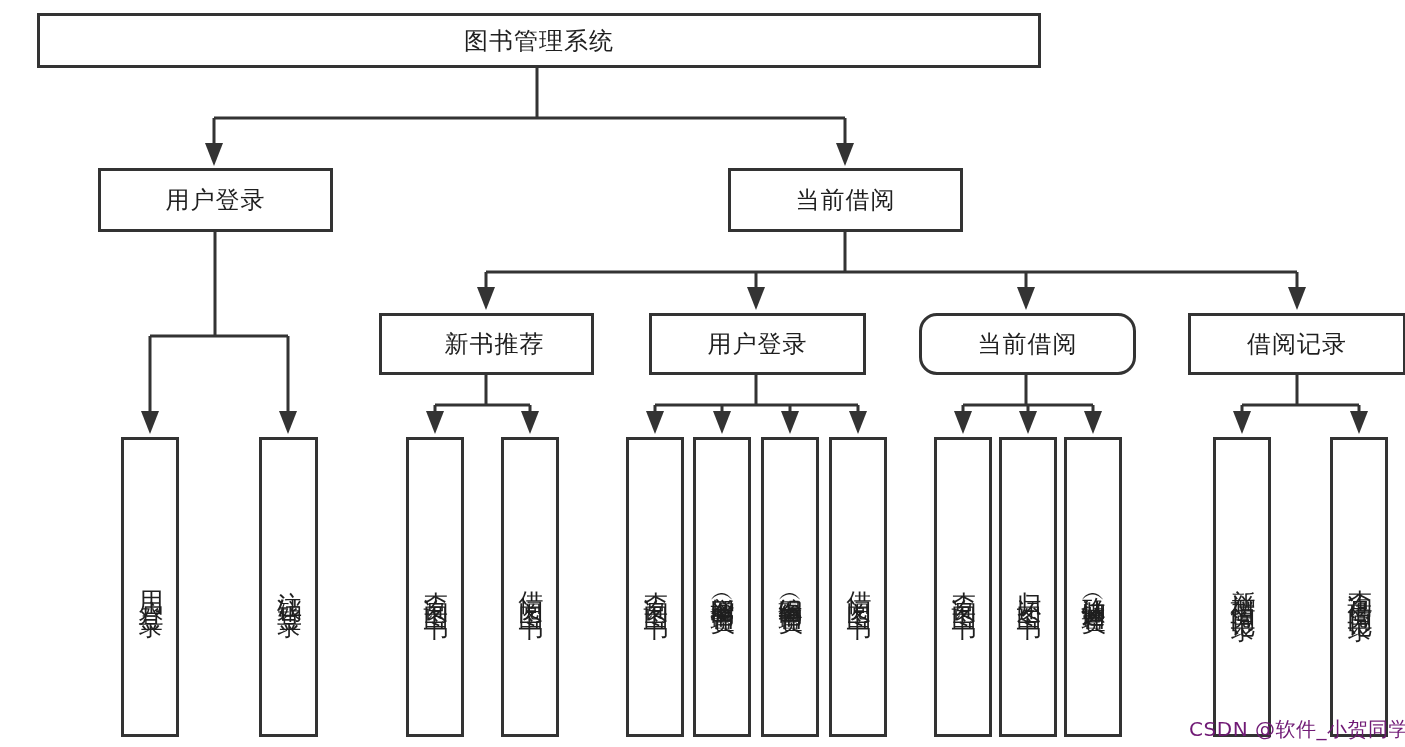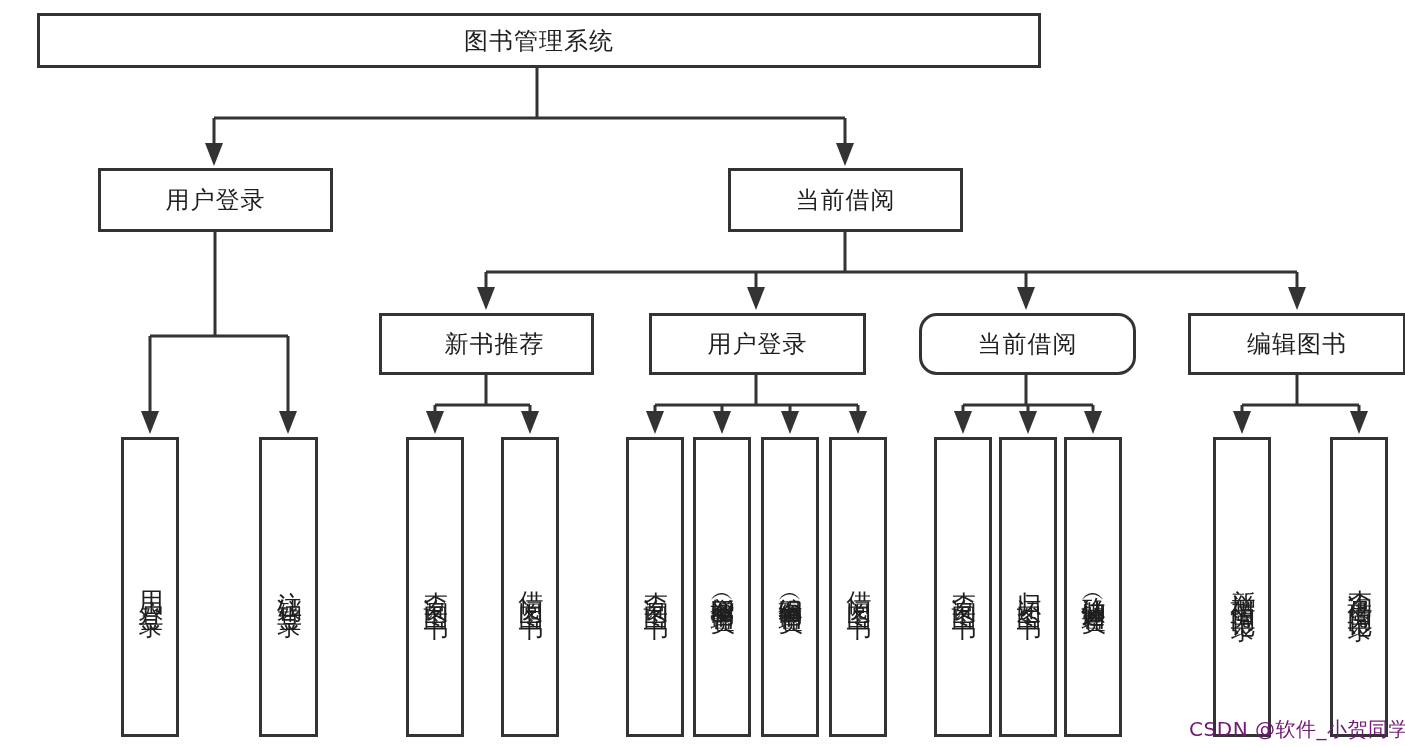--- a/index.html
+++ b/index.html
@@ -103,21 +103,21 @@
   <div class="node hbox" style="left:363px; top:313px; width:215px; height:62px;padding-left:16px;">
     <span>新书推荐</span>
   </div>
   <div class="node hbox" style="left:633px; top:313px; width:217px; height:62px;">
     <span>用户登录</span>
   </div>
   <div class="node hbox" style="left:903px; top:313px; width:217px; height:62px;border-radius:18px;">
     <span>当前借阅</span>
   </div>
   <div class="node hbox" style="left:1172px; top:313px; width:218px; height:62px;">
-    <span>编辑图书</span>
+    <span>借阅记录</span>
   </div>
 
   <div class="node vbox" style="left:105px; top:437px; width:58px; height:300px;">
     <span>用户登录</span>
   </div>
   <div class="node vbox" style="left:243px; top:437px; width:59px; height:300px;">
     <span>注销登录</span>
   </div>
 
   <div class="node vbox" style="left:390px; top:437px; width:58px; height:300px;">

